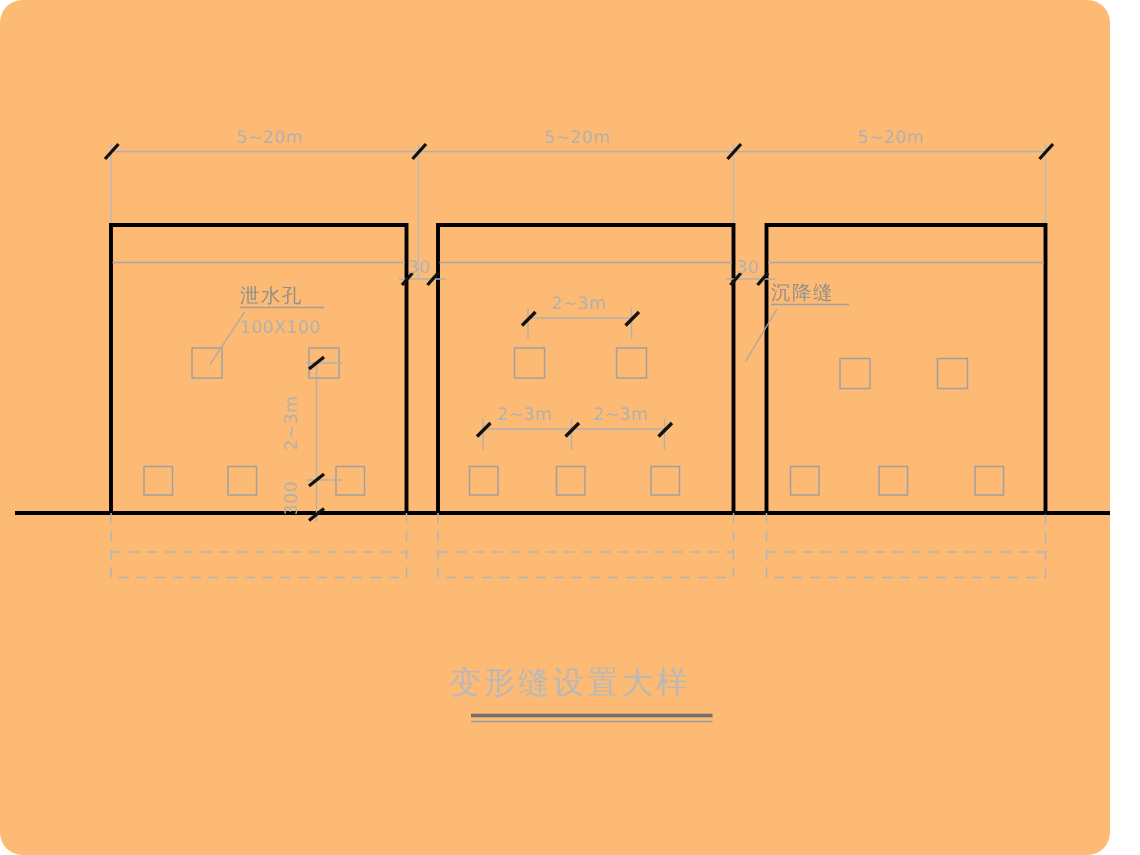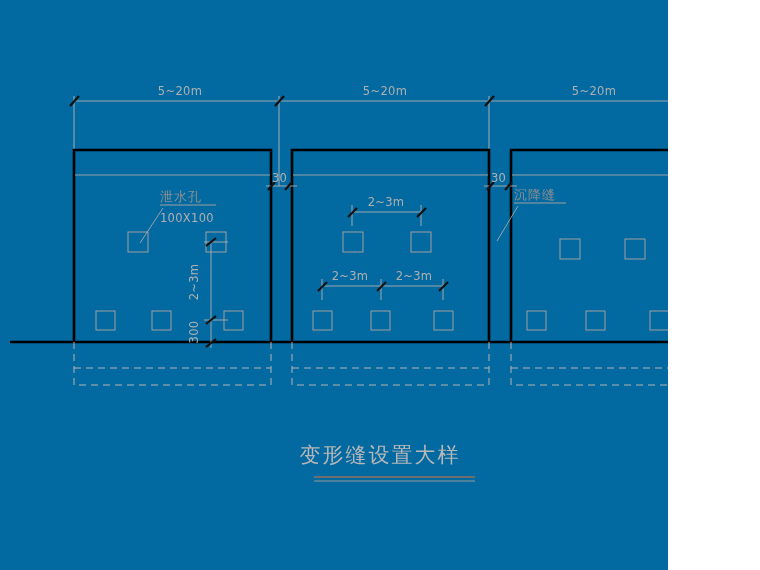--- a/index.html
+++ b/index.html
@@ -6,24 +6,25 @@
   html, body {
     margin: 0;
     padding: 0;
     background: #ffffff;
   }
   body {
     font-family: "DejaVu Sans", "Liberation Sans", sans-serif;
   }
   #drawing-root {
     position: relative;
-    width: 668px;
+    width: 740px;
     height: 570px;
-    background: #0369a1;
+    background: #fdba74;
     overflow: hidden;
+    border-radius: 15px;
   }
   svg#cad {
     display: block;
     width: 760px;
     height: 570px;
   }
   .thick-line {
     stroke: #000000;
     stroke-width: 2.6;
     fill: none;

